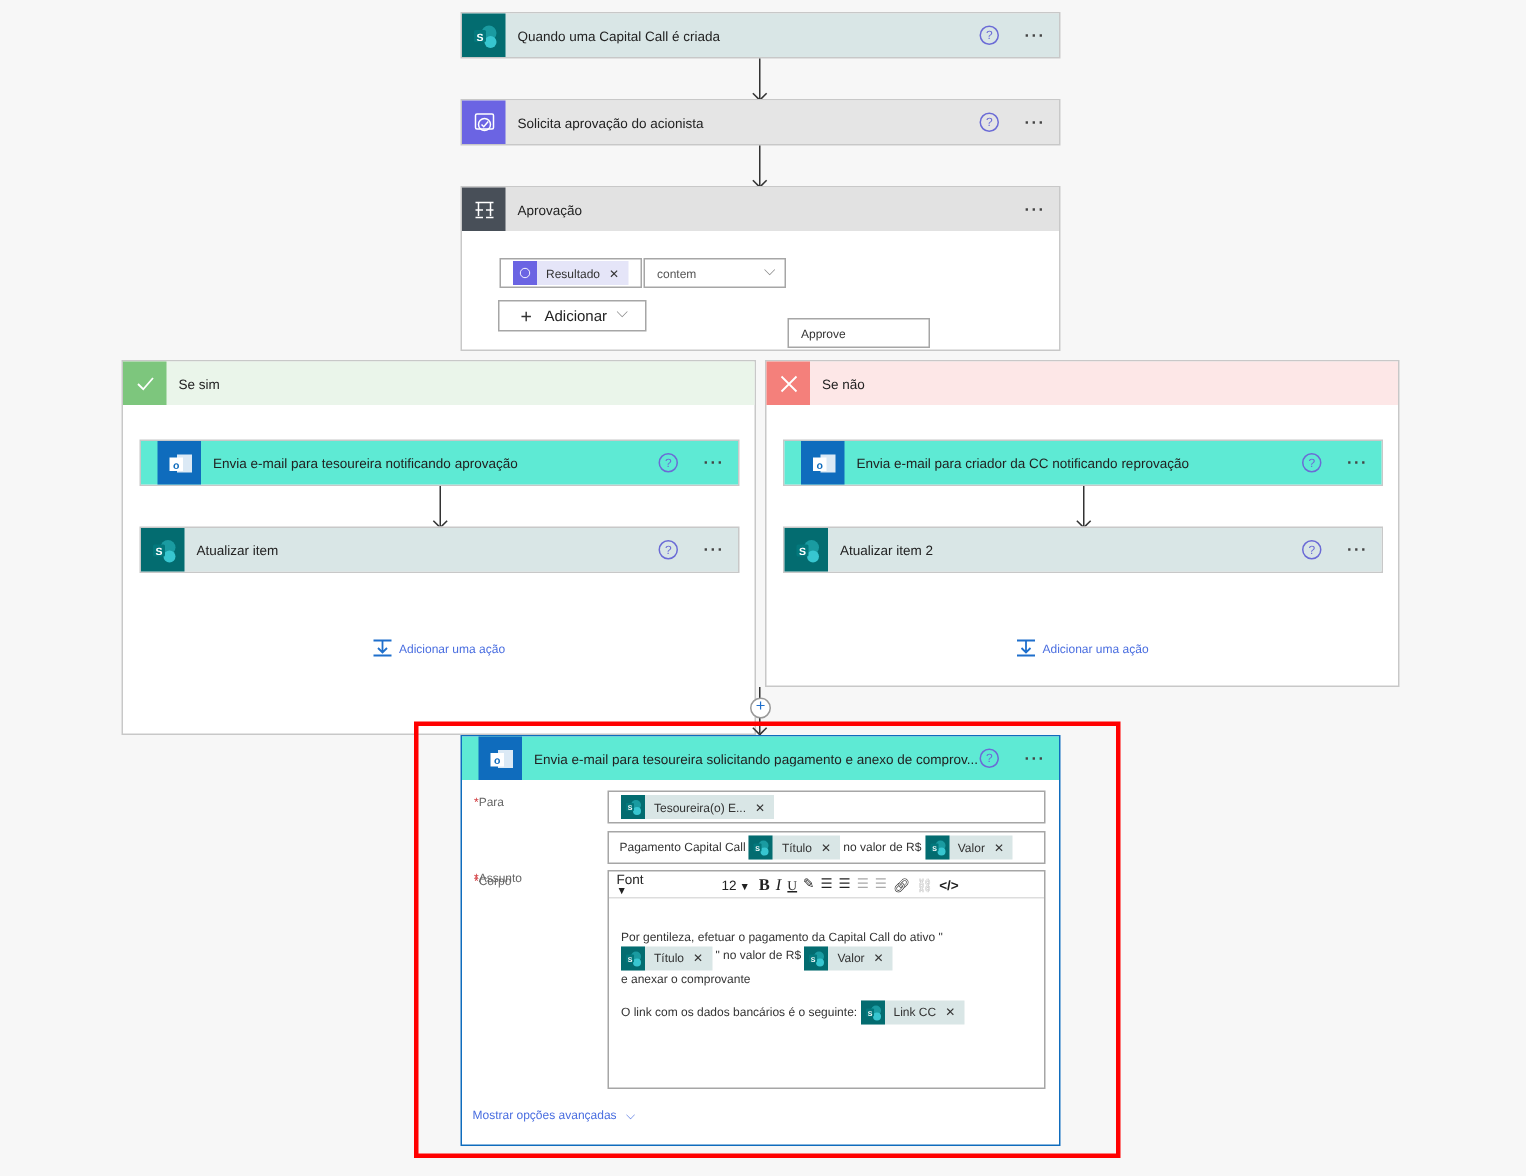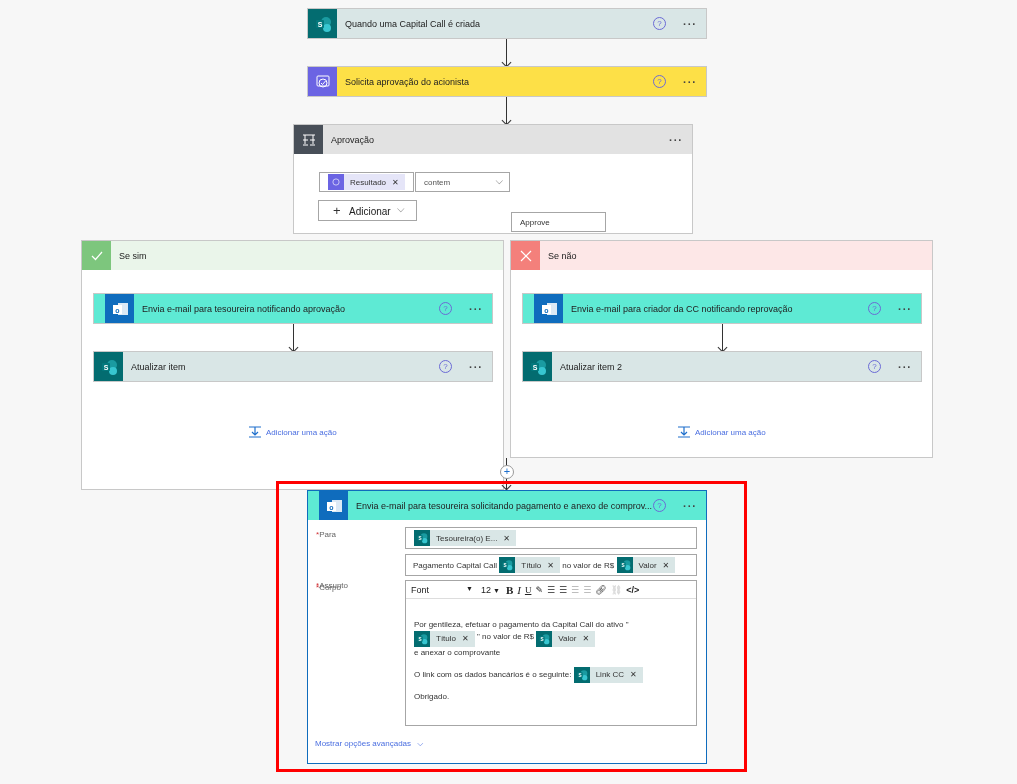--- a/index.html
+++ b/index.html
@@ -10,21 +10,21 @@
   .card { position:absolute; background:#fff; border:1px solid #c8c8c8; box-sizing:border-box; }
   .head { display:flex; align-items:center; height:29px; position:relative; }
   .ico { width:29px; height:29px; display:flex; align-items:center; justify-content:center; flex:none; }
   .title { flex:1; padding-left:8px; font-size:9px; color:#222; white-space:nowrap; overflow:hidden; text-overflow:ellipsis; }
   .help { width:11px; height:11px; border:1px solid #6b6bd6; border-radius:50%; color:#6b6bd6; font-size:8px; line-height:11px; text-align:center; margin-right:14px; cursor:pointer; }
   .dots { width:20px; margin-right:6px; letter-spacing:1px; color:#444; font-size:11px; font-weight:bold; line-height:8px; cursor:pointer; text-align:center; }
   .arrow { position:absolute; width:1px; background:#333; }
   .arrow::after { content:""; position:absolute; left:-4px; bottom:0; width:6px; height:6px; border-right:1px solid #333; border-bottom:1px solid #333; transform:rotate(45deg); transform-origin:center; margin-left:0.5px; }
   .sp-head { background:#d9e6e6; }
   .sp-ico { background:#036c70; }
-  .appr-head { background:#fde047; }
+  .appr-head { background:#e5e5e5; }
   .appr-ico { background:#6b64e3; }
   .cond-head { background:#e2e2e2; }
   .cond-ico { background:#484f58; }
   .ol-head { background:#5eead4;padding-left:11px; }
   .ol-ico { background:#0f6cbd; }
   .token { display:inline-flex; align-items:center; height:16px; background:#d9e6e6; font-size:8px; color:#333; vertical-align:middle; }
   .token .ti { width:16px; height:16px; background:#036c70; display:flex; align-items:center; justify-content:center; }
   .token .tl { padding:0 6px; }
   .token .tx { padding-right:6px; cursor:pointer; }
   .field { position:absolute; border:1px solid #a6a6a6; background:#fff; box-sizing:border-box; }
@@ -75,21 +75,21 @@
           <path d="M6 9l1.5 1.5L10.5 7" stroke="#fff" fill="none"></path>
         </svg>
     </div>
     <div class="title">Solicita aprovação do acionista</div>
     <div class="help">?</div>
     <div class="dots">···</div>
   </div>
 </div>
 <div class="arrow" style="left:506px;top:97px;height:27px;"></div>
 
-<div class="card" style="left:293px;top:124px;width:400px;height:110px;">
+<div class="card" style="left:307px;top:124px;width:400px;height:110px;">
   <div class="head cond-head">
     <div class="ico cond-ico">
       <svg width="16" height="16" viewBox="0 0 16 16" stroke="#fff" fill="none">
           <path d="M2 3h12M4 3v5M12 3v5M2 8h5M9 8h5M4 8v4M12 8v4M2 13h5M9 13h5"></path>
         </svg>
     </div>
     <div class="title">Aprovação</div>
     <div class="dots">···</div>
   </div>
   <div class="field" style="left:25px;top:47px;width:95px;height:20px;">
@@ -253,21 +253,21 @@
           </span>
         <span class="tl">Valor</span>
         <span class="tx">✕</span>
       </span>
     </div>
   </div>
 
   <div class="label" style="left:8px;top:92px;"><span class="req">*</span><span>Corpo</span></div>
   <div class="field" style="left:97px;top:89px;width:292px;height:146px;">
     <div style="height:17px;border-bottom:1px solid #ddd;display:flex;align-items:center;padding-left:5px;font-size:9px;">
-      <span style="width:62px;display:inline-flex;justify-content:space-between;margin-right:8px;cursor:pointer;">
+      <span style="width:62px;display:inline-flex;justify-content:space-between;margin-right:8px;cursor:pointer;flex-direction:column;">
         <span>Font</span>
           <span style="font-size:7px;">▼</span>
       </span>
       <span style="margin-right:6px;cursor:pointer;">
         <span>12</span><span style="font-size:7px;"> ▼</span>
       </span>
       <span class="tb-btn" style="font-weight:bold;font-family:'Liberation Serif',serif;font-size:11px;">B</span>
       <span class="tb-btn" style="font-style:italic;font-family:'Liberation Serif',serif;font-size:11px;">I</span>
       <span class="tb-btn" style="text-decoration:underline;font-family:'Liberation Serif',serif;">U</span>
       <span class="tb-btn">✎</span>
@@ -311,21 +311,20 @@
           <span class="ti">
               <svg width="12" height="12" viewBox="0 0 18 18">
                 <use href="#sp"></use>
               </svg>
             </span>
           <span class="tl">Link CC</span>
           <span class="tx">✕</span>
         </span>
       </div>
       <div style="height:8px;"></div>
-      <div>Obrigado.</div>
     </div>
   </div>
 
   <div style="position:absolute;left:7px;top:248px;font-size:8px;cursor:pointer;">
     <span class="link">Mostrar opções avançadas</span>
     <span style="color:#4a6ee0;margin-left:4px;">⌵</span>
   </div>
 </div>
 
 </body></html>

